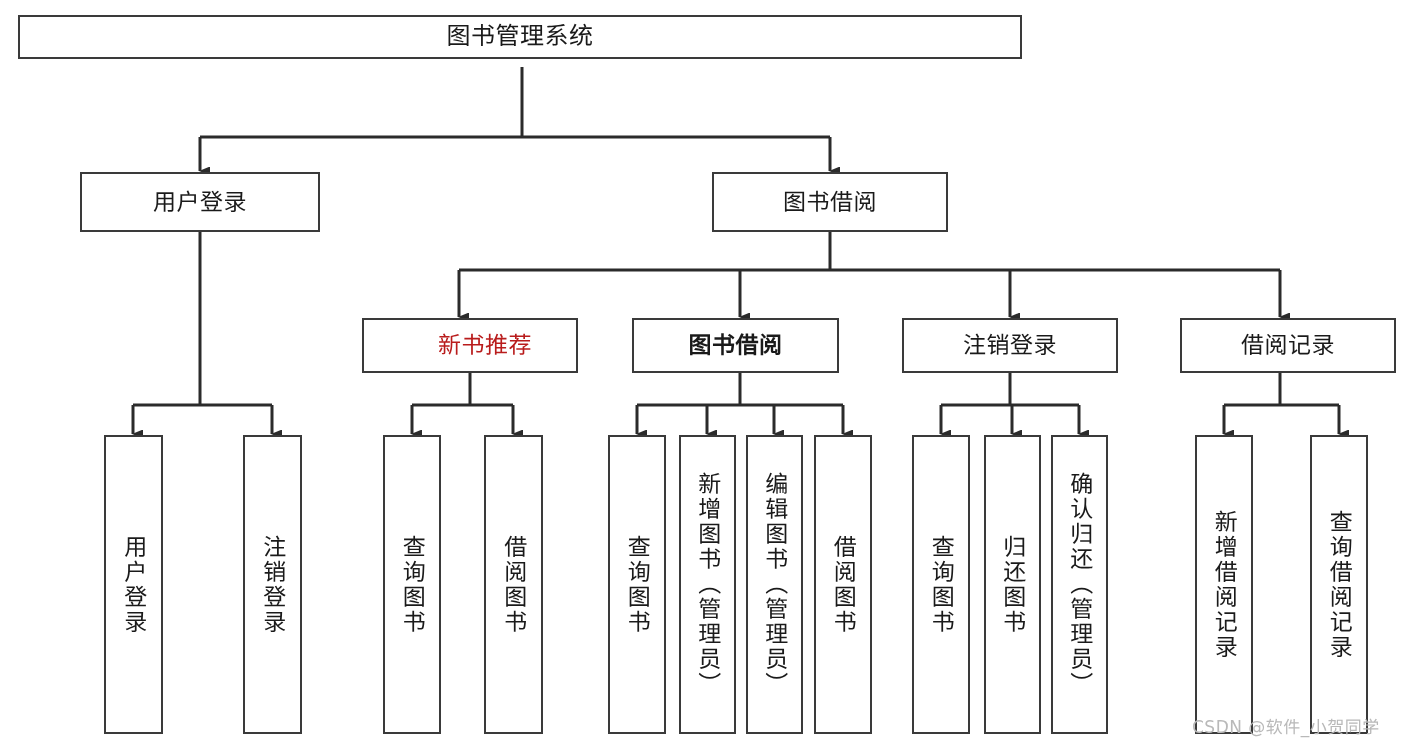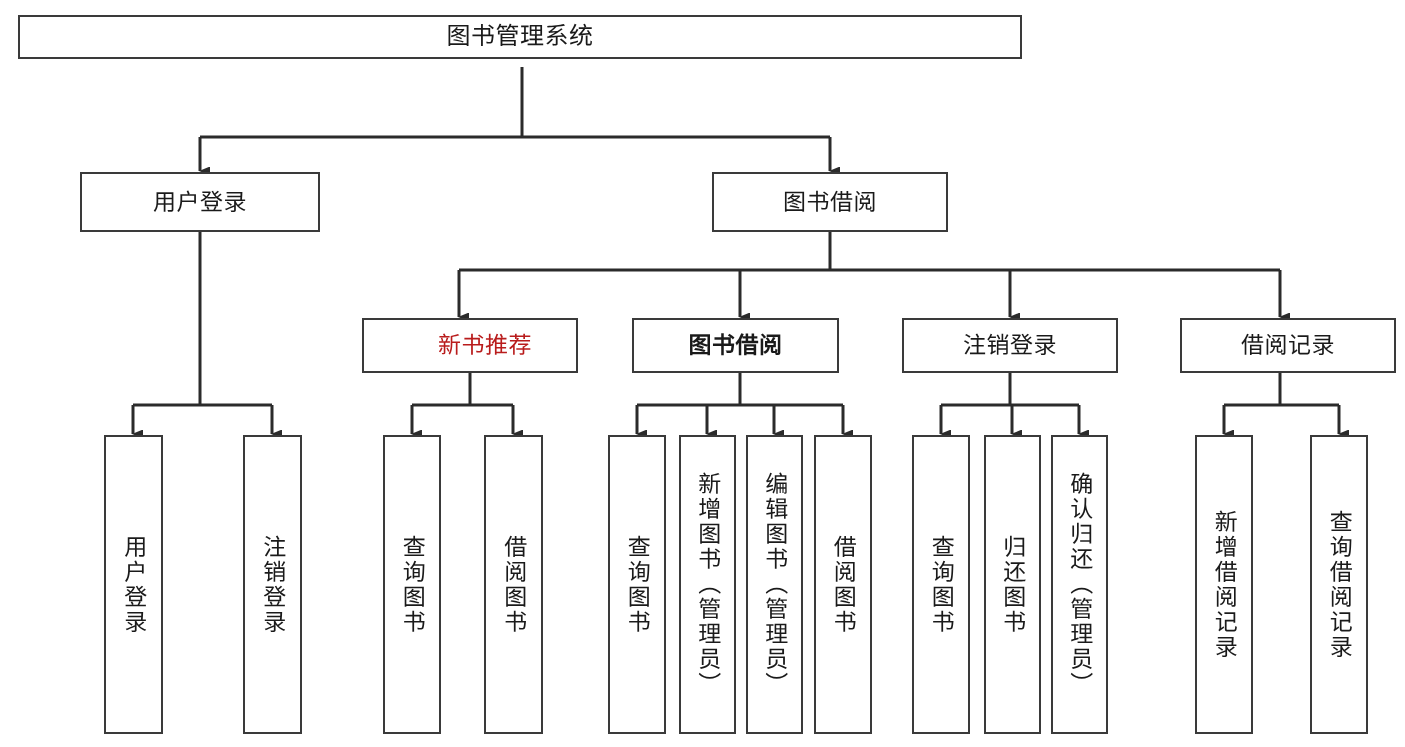--- a/index.html
+++ b/index.html
@@ -172,13 +172,14 @@
         <span class="node-label" style="color: rgb(26, 26, 26);">确认归还（管理员）</span>
       </div>
       <div class="node-box vertical" style="left: 1195px; top: 435px; width: 58px; height: 299px; border-color: rgb(58, 58, 58); background: rgb(255, 255, 255);">
         <span class="node-label" style="color: rgb(26, 26, 26);">新增借阅记录</span>
       </div>
       <div class="node-box vertical" style="left: 1310px; top: 435px; width: 58px; height: 299px; border-color: rgb(58, 58, 58); background: rgb(255, 255, 255);">
         <span class="node-label" style="color: rgb(26, 26, 26);">查询借阅记录</span>
       </div>
     </div>
 
+  <div id="watermark" style="left: 1192px; top: 713px; color: rgb(185, 185, 185);">CSDN @软件_小贺同学</div>
 </div>
 
 </body></html>

